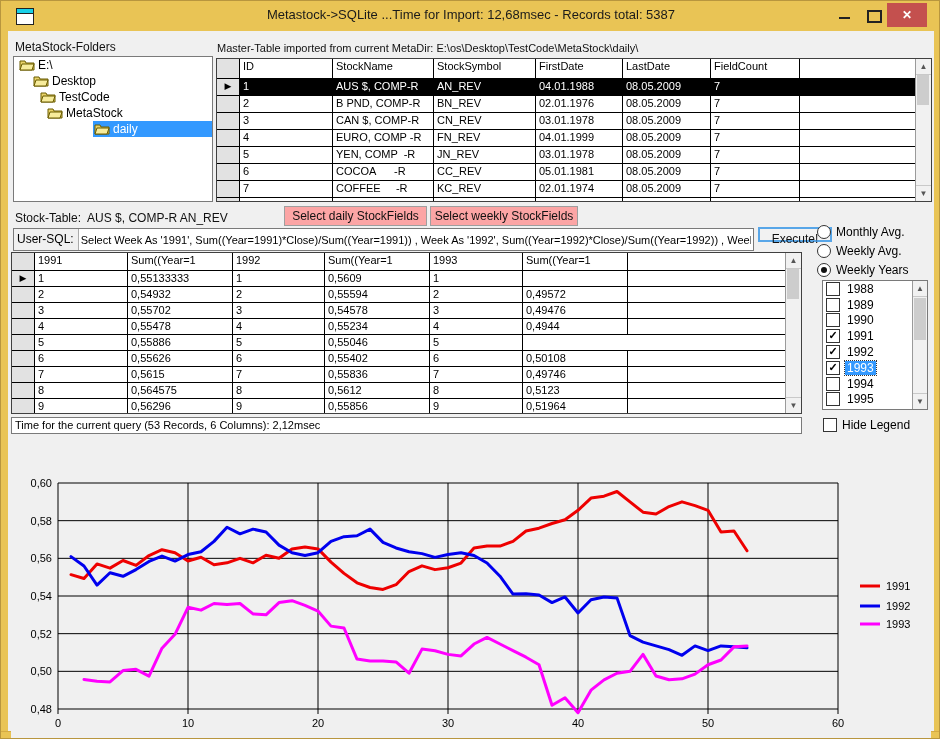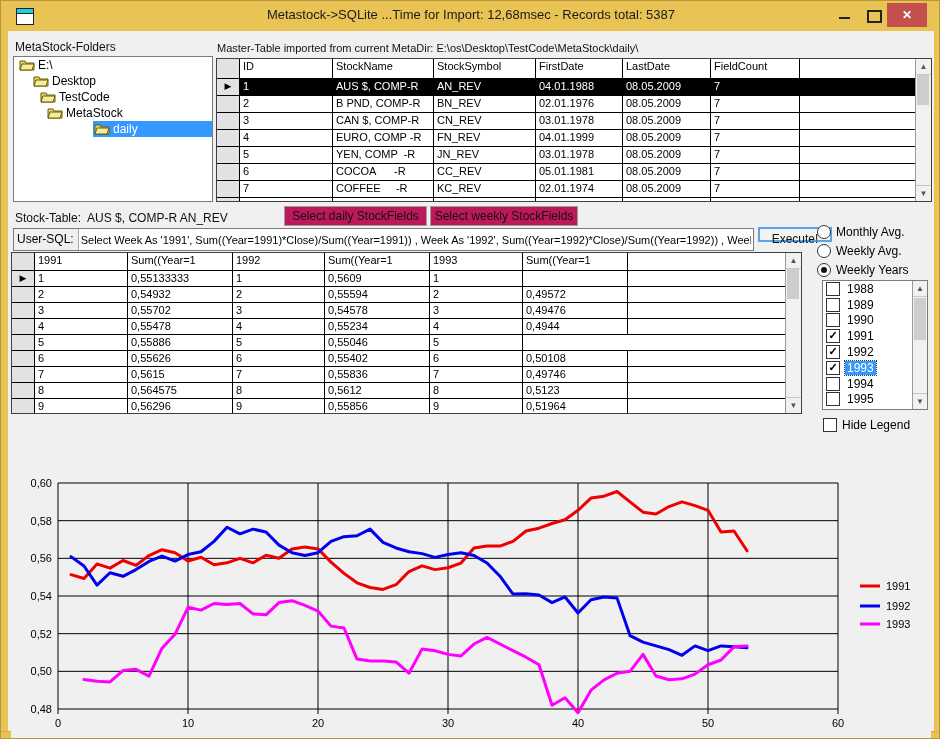--- a/index.html
+++ b/index.html
@@ -35,21 +35,21 @@
   .rowsel .g-cell{background:#000;color:#fff;}
   .rowsel .g-sel{background:#e2e2e2;color:#000;}
   .g-head .g-cell{background:#fff;font-size:11px;}
   
   .vsb{position:absolute;top:0;right:0;width:16px;height:100%;background:#f1f1f1;border-left:1px solid #9a9a9a;box-sizing:border-box;}
   .vsb .arr{position:absolute;left:0;width:100%;height:15px;text-align:center;font-size:8px;color:#555;line-height:15px;}
   .vsb .arr.up{top:0;border-bottom:1px solid #c9c9c9;}
   .vsb .arr.dn{bottom:0;border-top:1px solid #c9c9c9;}
   .vsb .thumb{position:absolute;left:1px;width:12px;background:#cdcdcd;}
   
-  .btn{position:absolute;background:#be185d;border:1px solid #9f9f9f;font-size:12px;color:#111;
+  .btn{position:absolute;background:#fca5a5;border:1px solid #9f9f9f;font-size:12px;color:#111;
        text-align:center;box-sizing:border-box;padding-top:2px;}
   .btn.exec{border:2px solid #58a6e8;background:#f2f2f2;}
   
   .sqlwrap{position:absolute;left:12px;top:227px;width:741px;height:23px;border:1px solid #7a7a7a;
            box-sizing:border-box;display:flex;background:#f0f0f0;}
   .sqlwrap .sql-label{font-size:12px;padding:3px 4px 0 3px;white-space:pre;flex:none;}
   .sqlwrap input{flex:1;border:none;border-left:1px solid #aaa;outline:none;font-family:"Liberation Sans",sans-serif;
                  font-size:11px;padding:0 2px;background:#fff;white-space:nowrap;overflow:hidden;}
   
   .radio-row{position:absolute;display:flex;align-items:center;font-size:12px;}
@@ -363,20 +363,21 @@
         <span class="checkbox"></span>
         <span class="ylab">1995</span>
       </div>
       <div class="vsb" style="width: 15px;">
         <div class="arr up">▲</div>
         <div class="arr dn">▼</div>
         <div class="thumb" style="top: 17px; height: 42px;"></div>
       </div>
     </div>
 
+  <div class="statusbox"><span>Time for the current query (53 Records, 6 Columns): 2,12msec</span></div>
   <div class="check-row" style="left:822px;top:417px;">
     <span class="checkbox" id="hidelegend-cb"></span>
     <span>Hide Legend</span>
   </div>
 
   <div class="chartwrap" id="chartwrap"><svg width="920" height="290">
         <line x1="47" y1="22" x2="827" y2="22" stroke="#000" stroke-width="1"></line>
         <text x="41" y="26" text-anchor="end" font-size="11" fill="#000">0,60</text>
         <line x1="47" y1="59.6666666666667" x2="827" y2="59.6666666666667" stroke="#000" stroke-width="1"></line>
         <text x="41" y="63.6666666666667" text-anchor="end" font-size="11" fill="#000">0,58</text>

